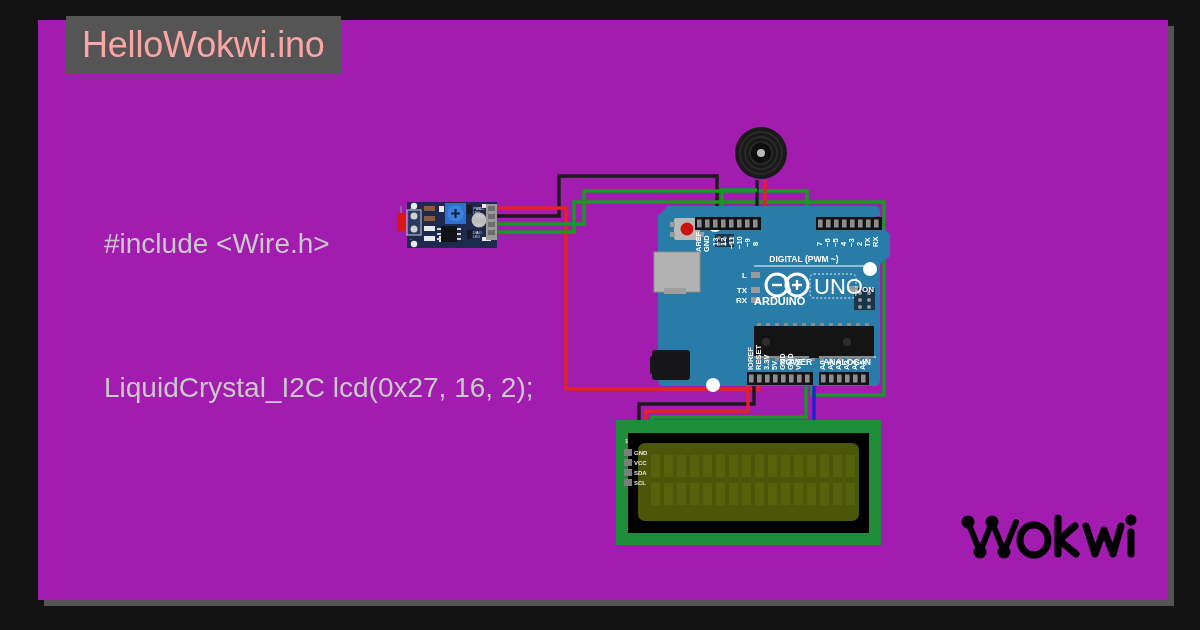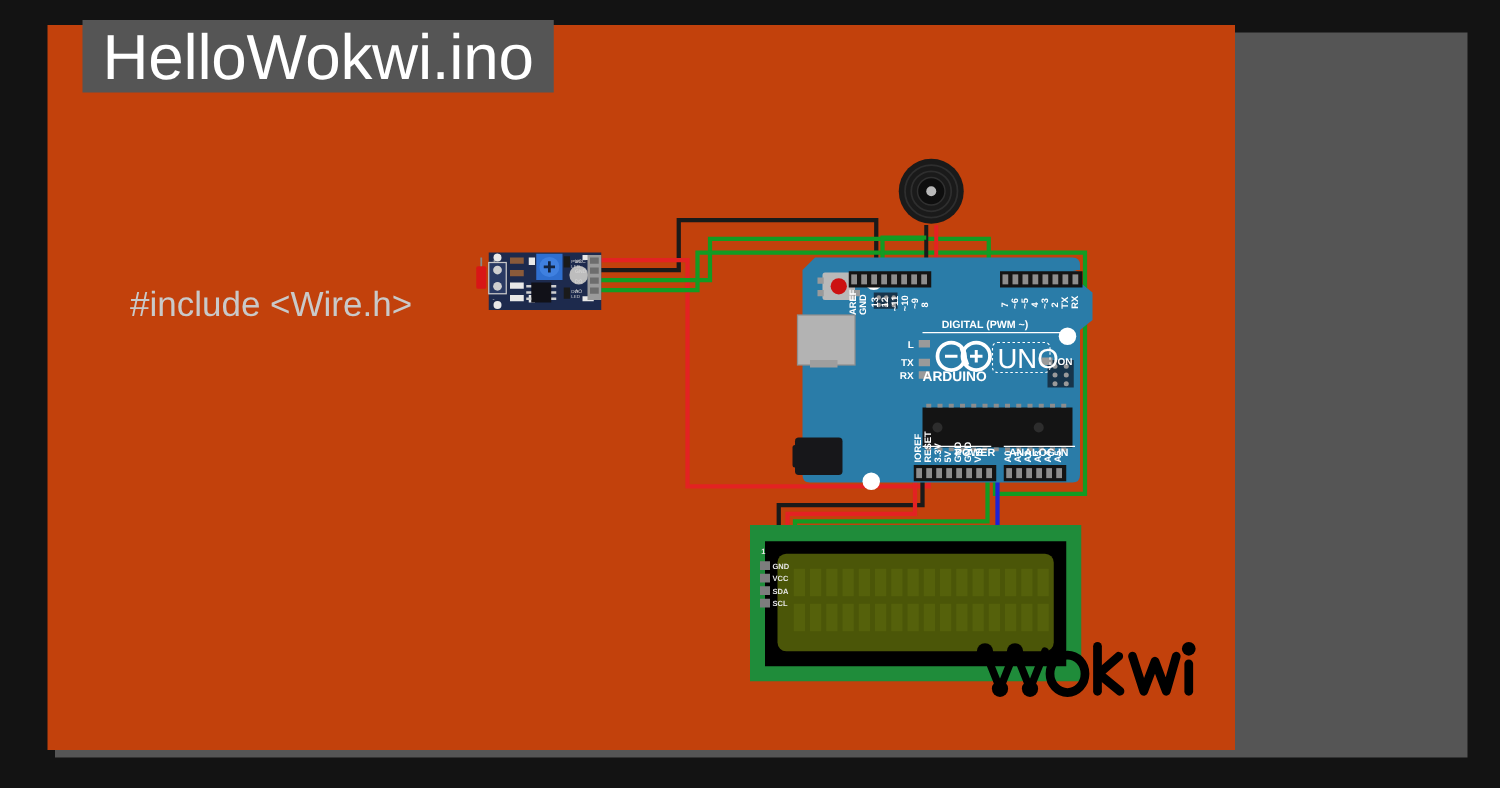--- a/index.html
+++ b/index.html
@@ -28,41 +28,41 @@
     width: 1130px;
     height: 580px;
     background: #555555;
   }
 
   
   .page {
     position: absolute;
     left: 38px;
     top: 20px;
-    width: 950px;
+    width: 1130px;
     height: 580px;
-    background: #c2410c;
+    background: #a21caf;
     overflow: hidden;
   }
 
   
   .title-chip {
     position: absolute;
     left: 66px;
     top: 16px;
     height: 58px;
     padding: 0 16px;
     background: #555555;
     display: flex;
     align-items: center;
     z-index: 40;
   }
   .title-chip span {
-    color: #ffffff;
-    font-size: 51px;
+    color: #fca5a5;
+    font-size: 36px;
     line-height: 1;
     letter-spacing: -0.2px;
     white-space: nowrap;
   }
 
   
   .code {
     position: absolute;
     left: 66px;
     top: 104px;
@@ -71,21 +71,21 @@
     font-size: 28px;
     line-height: 48px;
     white-space: pre;
     font-family: "Liberation Sans", sans-serif;
   }
   .code div { height: 48px; }
 
   
   .diagram {
     position: absolute;
-    left: 0; top: 0;
+    left: 16px; top: 0;
     width: 1130px;
     height: 580px;
     z-index: 20;
     pointer-events: none;
   }
   .diagram svg { display: block; }
 
   
   .wokwi-logo {
     position: absolute;
@@ -98,20 +98,21 @@
 <body>
 
 <div id="root">
 
   <div class="page-shadow"></div>
 
   <div class="page">
 
     <div class="code">
       <div>#include &lt;Wire.h&gt;</div>
+      <div>LiquidCrystal_I2C lcd(0x27, 16, 2);</div>
       
       
       
       
       
       
       
     </div>
 
     <div class="diagram">

